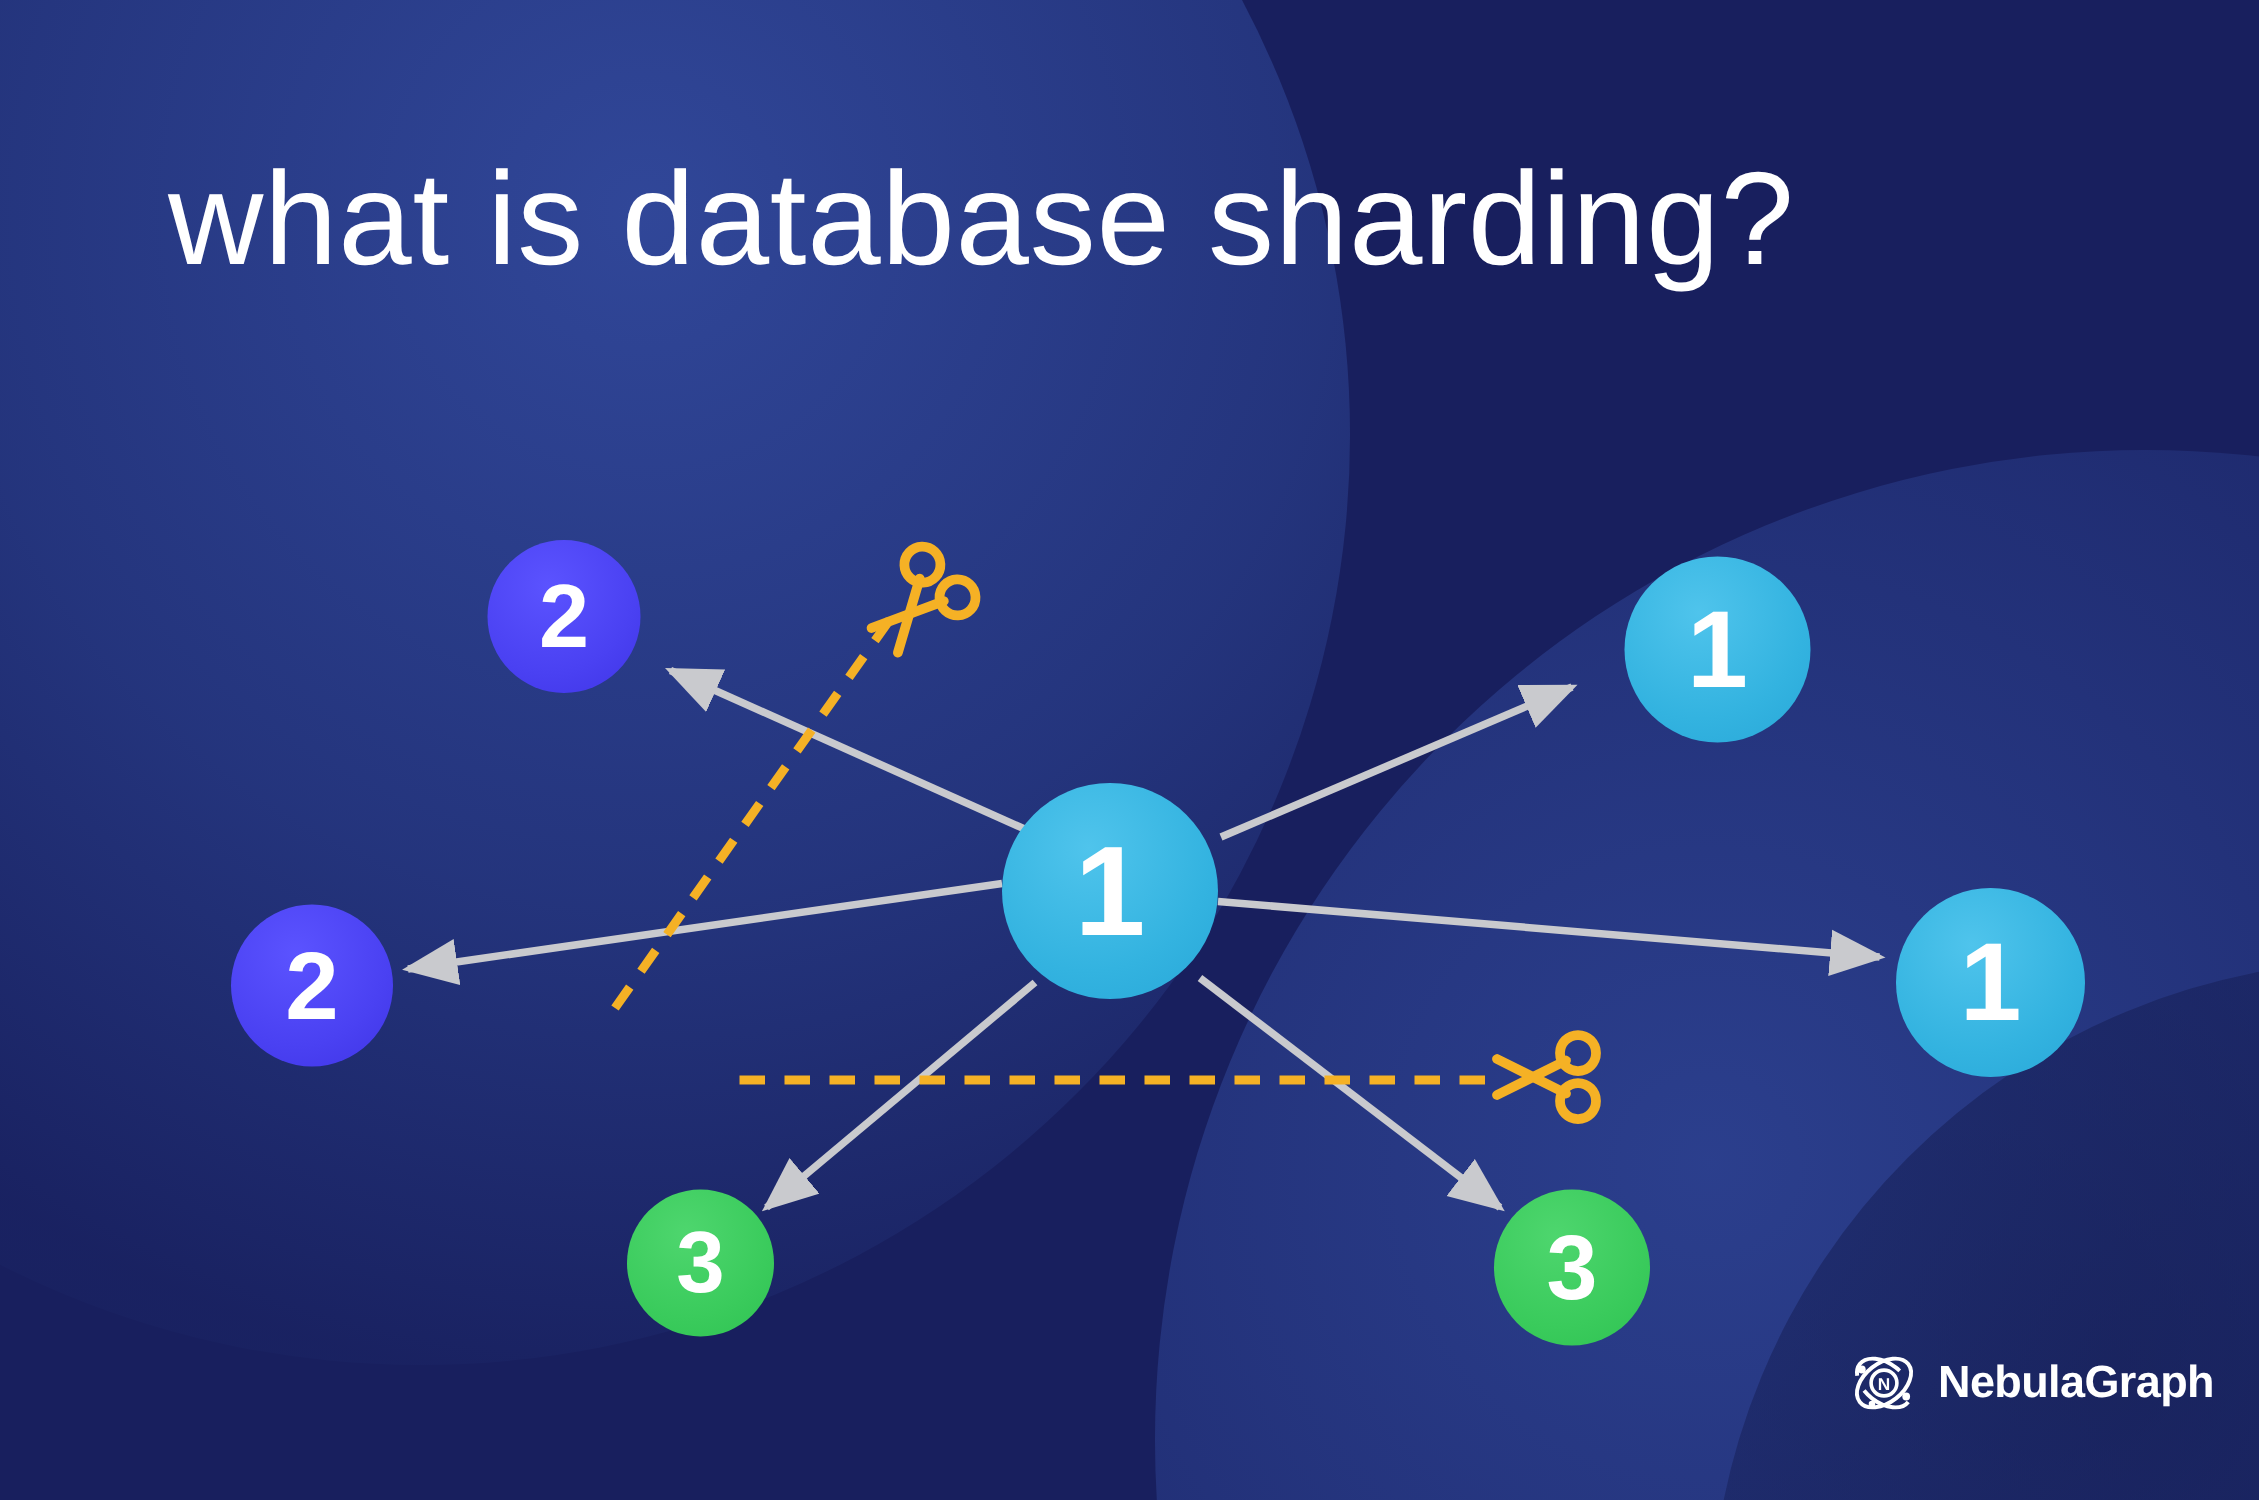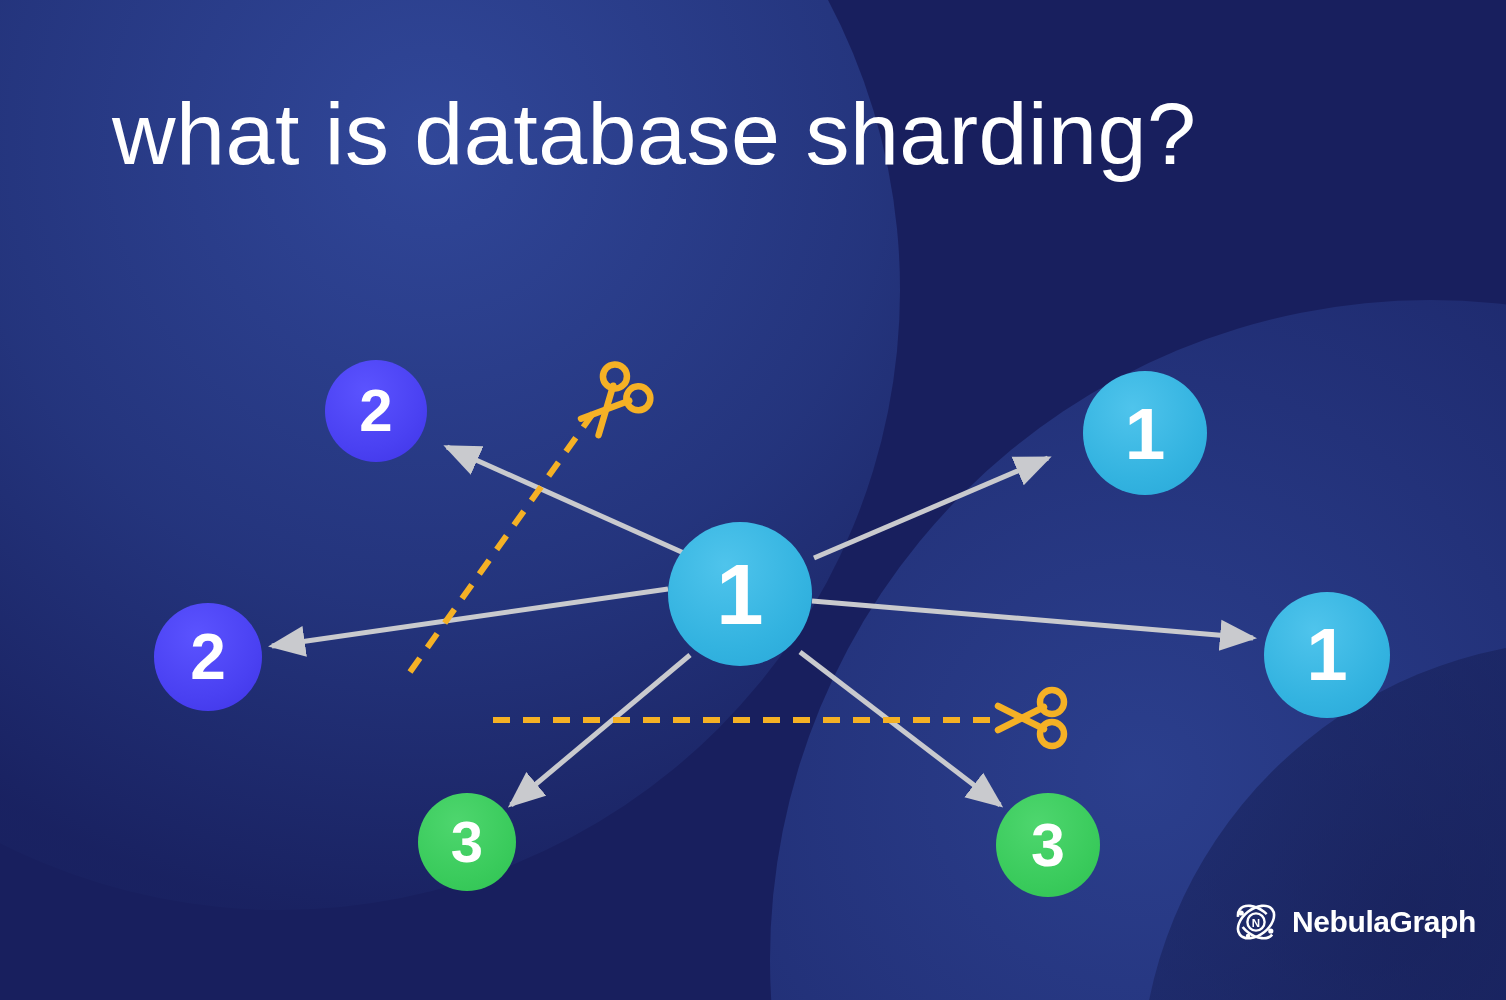--- a/index.html
+++ b/index.html
@@ -53,21 +53,21 @@
     background: radial-gradient(circle at 30% 30%,
                 rgba(16, 22, 70, 0.55) 0%,
                 rgba(16, 22, 70, 0.25) 55%,
                 rgba(16, 22, 70, 0) 100%);
   }
 
   
   #page-title {
     position: absolute;
     left: 112px;
-    top: 88px;
+    top: 100px;
     width: 1320px;
     color: #FFFFFF;
     font-family: "Liberation Sans", sans-serif;
     font-size: 88px;
     font-weight: 400;
     letter-spacing: 0.5px;
     line-height: 1.05;
     white-space: nowrap;
   }
 

